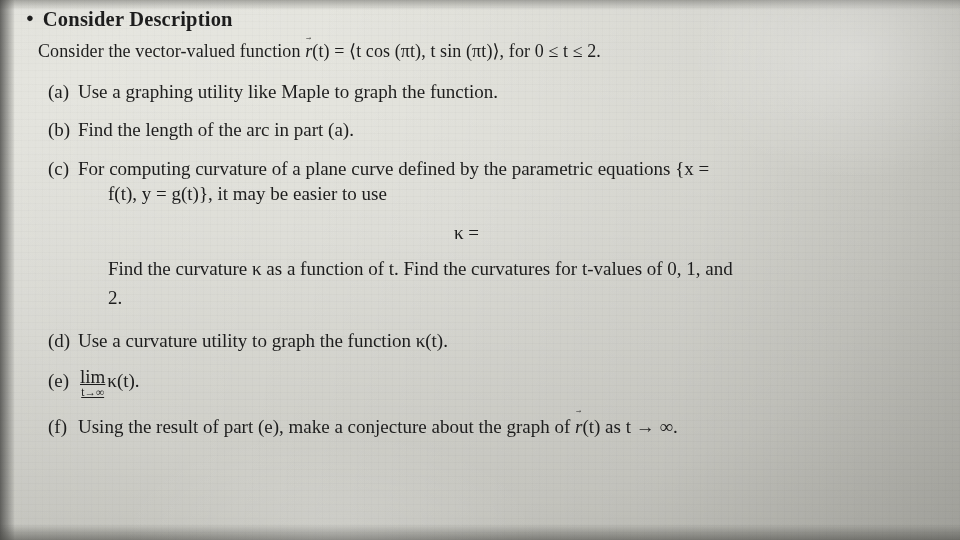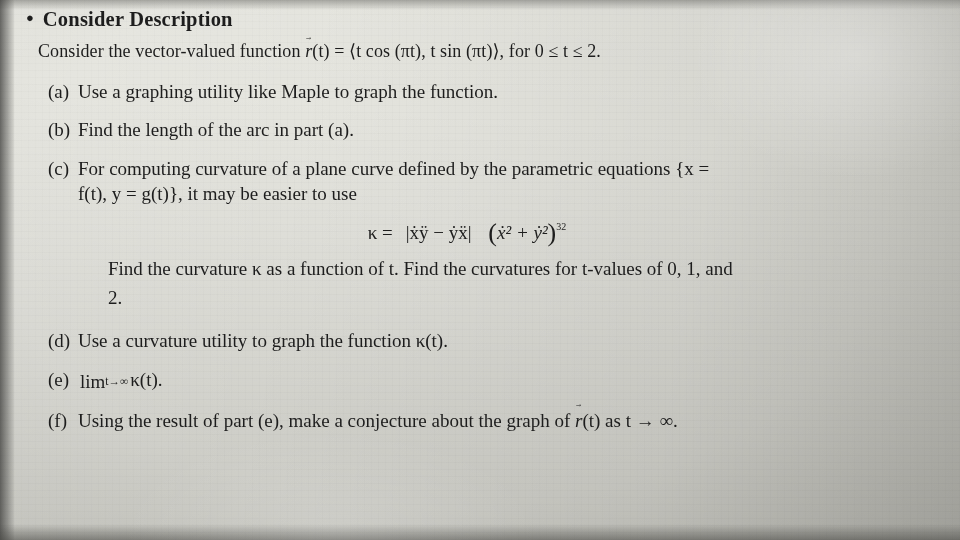--- a/index.html
+++ b/index.html
@@ -105,20 +105,21 @@
   }
   .item .lbl {
     width: 30px;
     flex: 0 0 30px;
   }
   .item .body {
     flex: 1;
     line-height: 1.33;
   }
   .indent {
+    margin-left: 30px;
   }
 
   .formula-wrap {
     display: flex;
     justify-content: center;
     margin: 14px 0 10px 0;
   }
   .formula {
     display: flex;
     align-items: center;
@@ -166,25 +167,26 @@
 
   .sub-lines {
     margin-left: 30px;
     font-size: 19px;
     line-height: 1.45;
   }
   .sub-lines .line { margin-bottom: 1px; }
 
   .limit {
     display: inline-flex;
-    flex-direction: row;
+    flex-direction: column;
     align-items: center;
     vertical-align: middle;
     line-height: 1;
     margin: 0 2px;
+    text-decoration: underline;
   }
   .limit .lim-main { font-size: 19px; }
   .limit .lim-sub { font-size: 11.5px; margin-top: 1px; }
 
   .it { font-style: italic; }
   .vec {
     position: relative;
     display: inline-block;
     font-style: italic;
   }
@@ -249,27 +251,20 @@
 
       <div class="item">
         <span class="lbl">(c)</span>
         <span class="body">
           <div>For computing curvature of a plane curve defined by the parametric equations {x =</div>
           <div class="indent">f(t), y = g(t)}, it may be easier to use</div>
 
           <div class="formula-wrap">
             <div class="formula">
               <span class="kappa-eq">κ =</span>
-              <span class="frac">
-                <span class="num">|ẋÿ − ẏẍ|</span>
-                <span class="bar"></span>
-                <span class="den">
-                  <span class="paren-big">(</span><span class="it">ẋ² + ẏ²</span><span class="paren-big">)</span><span class="mini-frac"><span class="mn">3</span><span class="mb"></span><span class="md">2</span></span>
-                </span>
-              </span>
             </div>
           </div>
 
           <div class="sub-lines">
             <div class="line">Find the curvature κ as a function of t. Find the curvatures for t-values of 0, 1, and</div>
             <div class="line">2.</div>
           </div>
         </span>
       </div>
 

